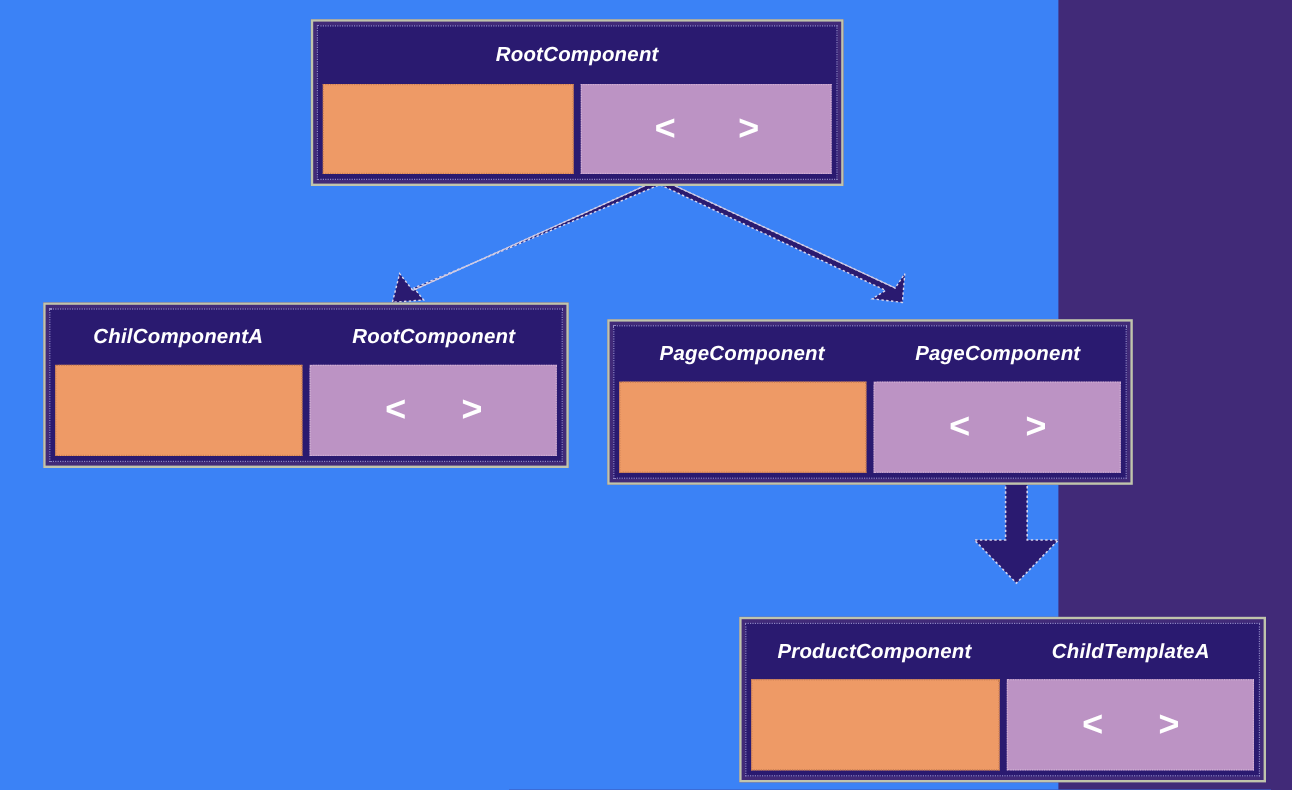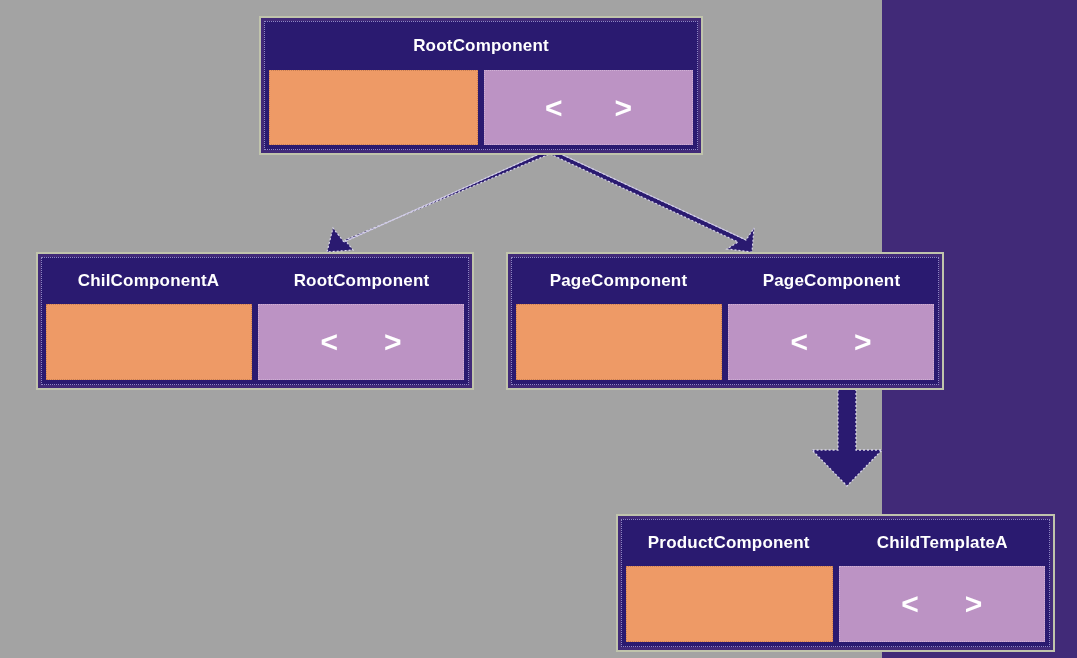--- a/index.html
+++ b/index.html
@@ -10,21 +10,22 @@
     width: 1077px;
     height: 658px;
     background: #412a78;
     font-family: "Liberation Sans", sans-serif;
     overflow: hidden;
   }
   #stage {
     position: relative;
     width: 882px;
     height: 658px;
-    background: #a3a3a3;
+    background: #3b82f6;
+    font-style: italic;
   }
   
   .comp-box {
     position: absolute;
     box-sizing: border-box;
     border: 2px solid #c0c4ac;
     background: #412a78;
     padding: 3px;
   }
   .comp-inner {
@@ -77,21 +78,21 @@
     color: #ffffff;
     font-size: 30px;
     font-weight: bold;
     line-height: 1;
     font-family: "Liberation Sans", sans-serif;
   }
 
   
   #box-root      { left: 259px; top: 16px;  width: 444px; height: 139px; }
   #box-childa    { left: 36px;  top: 252px; width: 438px; height: 138px; }
-  #box-page      { left: 506px; top: 252px; width: 438px; height: 138px; }
+  #box-page      { left: 506px; top: 266px; width: 438px; height: 138px; }
   #box-product   { left: 616px; top: 490px; width: 439px; height: 138px; margin-top: 24px; }
 
   #box-root .comp-titles    { height: 48px; }
   #box-childa .comp-titles,
   #box-page .comp-titles,
   #box-product .comp-titles { height: 46px; }
 
   #box-root .panel-template { gap: 52px; }
 
   

